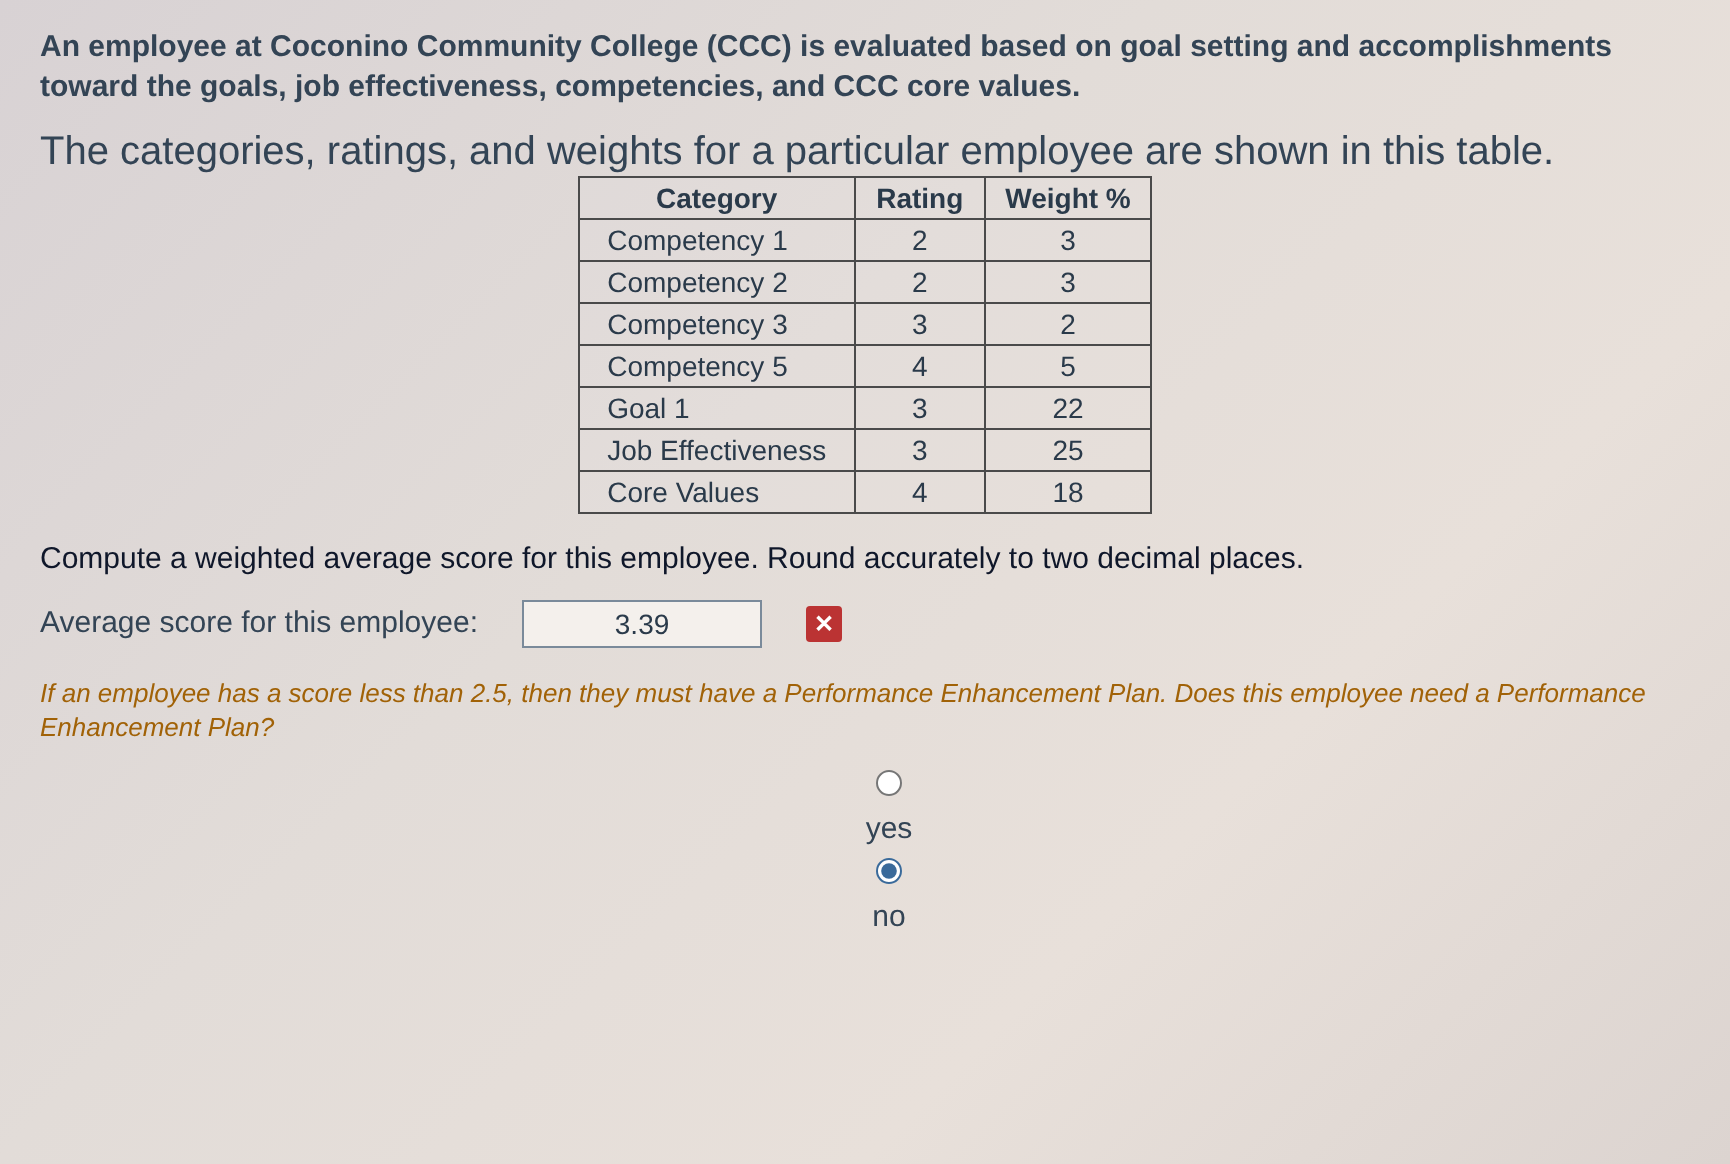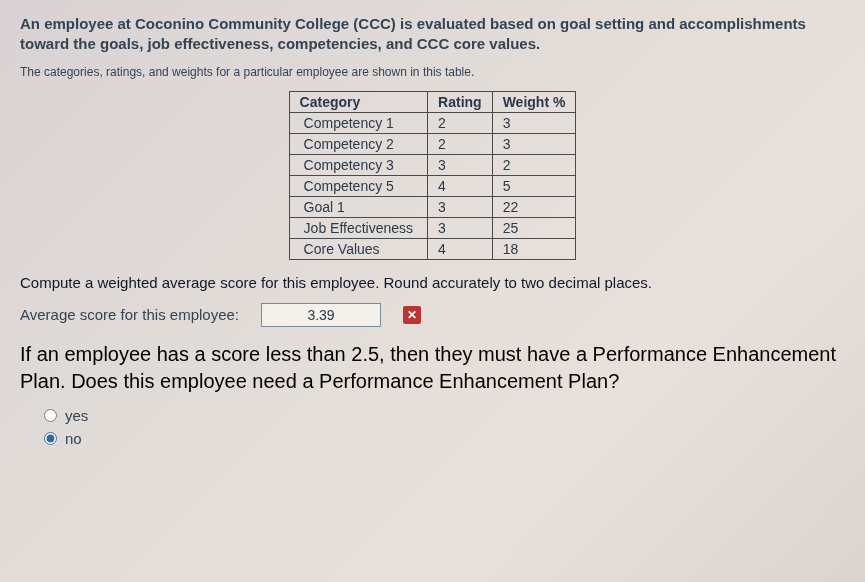--- a/index.html
+++ b/index.html
@@ -6,39 +6,39 @@
   body {
     width: 865px;
     height: 582px;
     background: linear-gradient(135deg, #d8d2d4 0%, #e2dcd8 40%, #e8e0da 70%, #dcd4d0 100%);
     font-family: "Trebuchet MS", "Lucida Sans", Arial, sans-serif;
     color: #3a4a5a;
     padding: 14px 20px;
     overflow: hidden;
   }
   .intro { font-weight: bold; font-size: 15px; line-height: 1.35; margin-bottom: 10px; color:#334455;}
-  .sub { font-size: 12px; margin-bottom: 12px; color:#334455;}
+  .sub { font-size: 20px; color:#334455;}
   .table-wrap { display:flex; justify-content:center; margin-bottom: 14px; }
   table { border-collapse: collapse; background: rgba(255,255,255,0.05); }
-  th, td { border: 1px solid #4a4a4a; padding: 2px 10px; font-size: 14px; text-align: left; color:#2a3a4a;}
+  th, td { border: 1px solid #4a4a4a; padding: 2px 10px; font-size: 14px; text-align: center; color:#2a3a4a;}
   th { font-weight: bold; }
   td.cat { text-align: left; padding-left:14px; padding-right:14px;}
   .prompt { font-size: 15px; margin-bottom: 12px; color:#0f172a;}
   .answer-row { display:flex; align-items:center; gap:22px; margin-bottom: 14px; font-size:15px; color:#334455;}
   .answer-row input[type=text] {
     width: 120px; height: 24px; border:1px solid #7a8a9a;
     background:#f4f0ec; padding:0 6px; font-size:14px; color:#2a3a4a;text-align:center;
   }
   .x-badge {
     display:inline-flex; width:18px; height:18px; align-items:center; justify-content:center;
     background:#b33; color:#fff; font-weight:bold; font-size:12px; border-radius:2px;
   }
-  .q2 { font-size:20px; line-height:1.35; margin-bottom:12px; color:#000000;}
+  .q2 { font-size:13px; line-height:1.35; margin-bottom:12px; color:#a16207;font-style:italic;}
   .opts { padding-left: 24px; }
-  .opt { display:flex; align-items:center; gap:8px; font-size:15px; color:#334455; margin-bottom:6px;}
+  .opt { display:flex; align-items:center; gap:8px; font-size:15px; color:#334455; margin-bottom:6px;flex-direction:column;}
   .opt input { accent-color:#3a6a9a; }
 </style>
 </head>
 <body>
 
 <p class="intro">An employee at Coconino Community College (CCC) is evaluated based on goal setting and accomplishments toward the goals, job effectiveness, competencies, and CCC core values.</p>
 <p class="sub">The categories, ratings, and weights for a particular employee are shown in this table.</p>
 
 <div class="table-wrap">
   <table>

